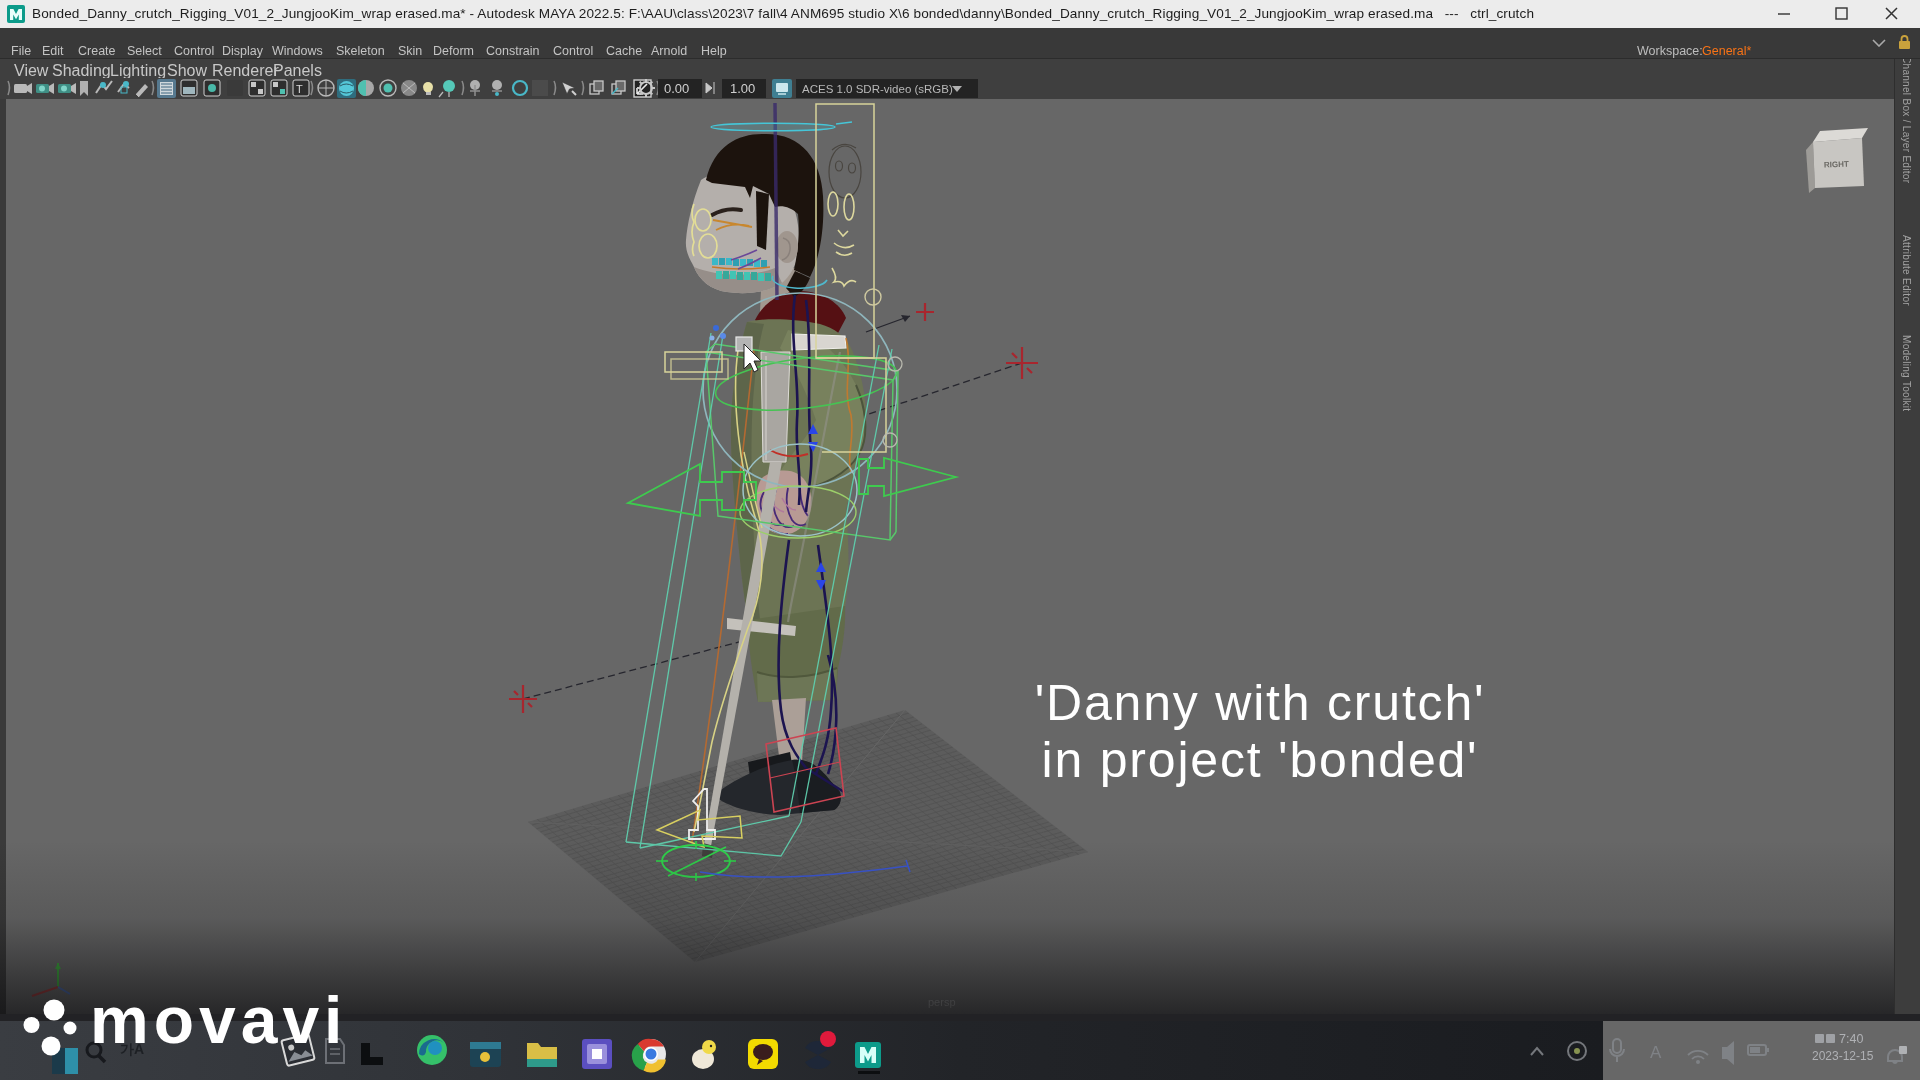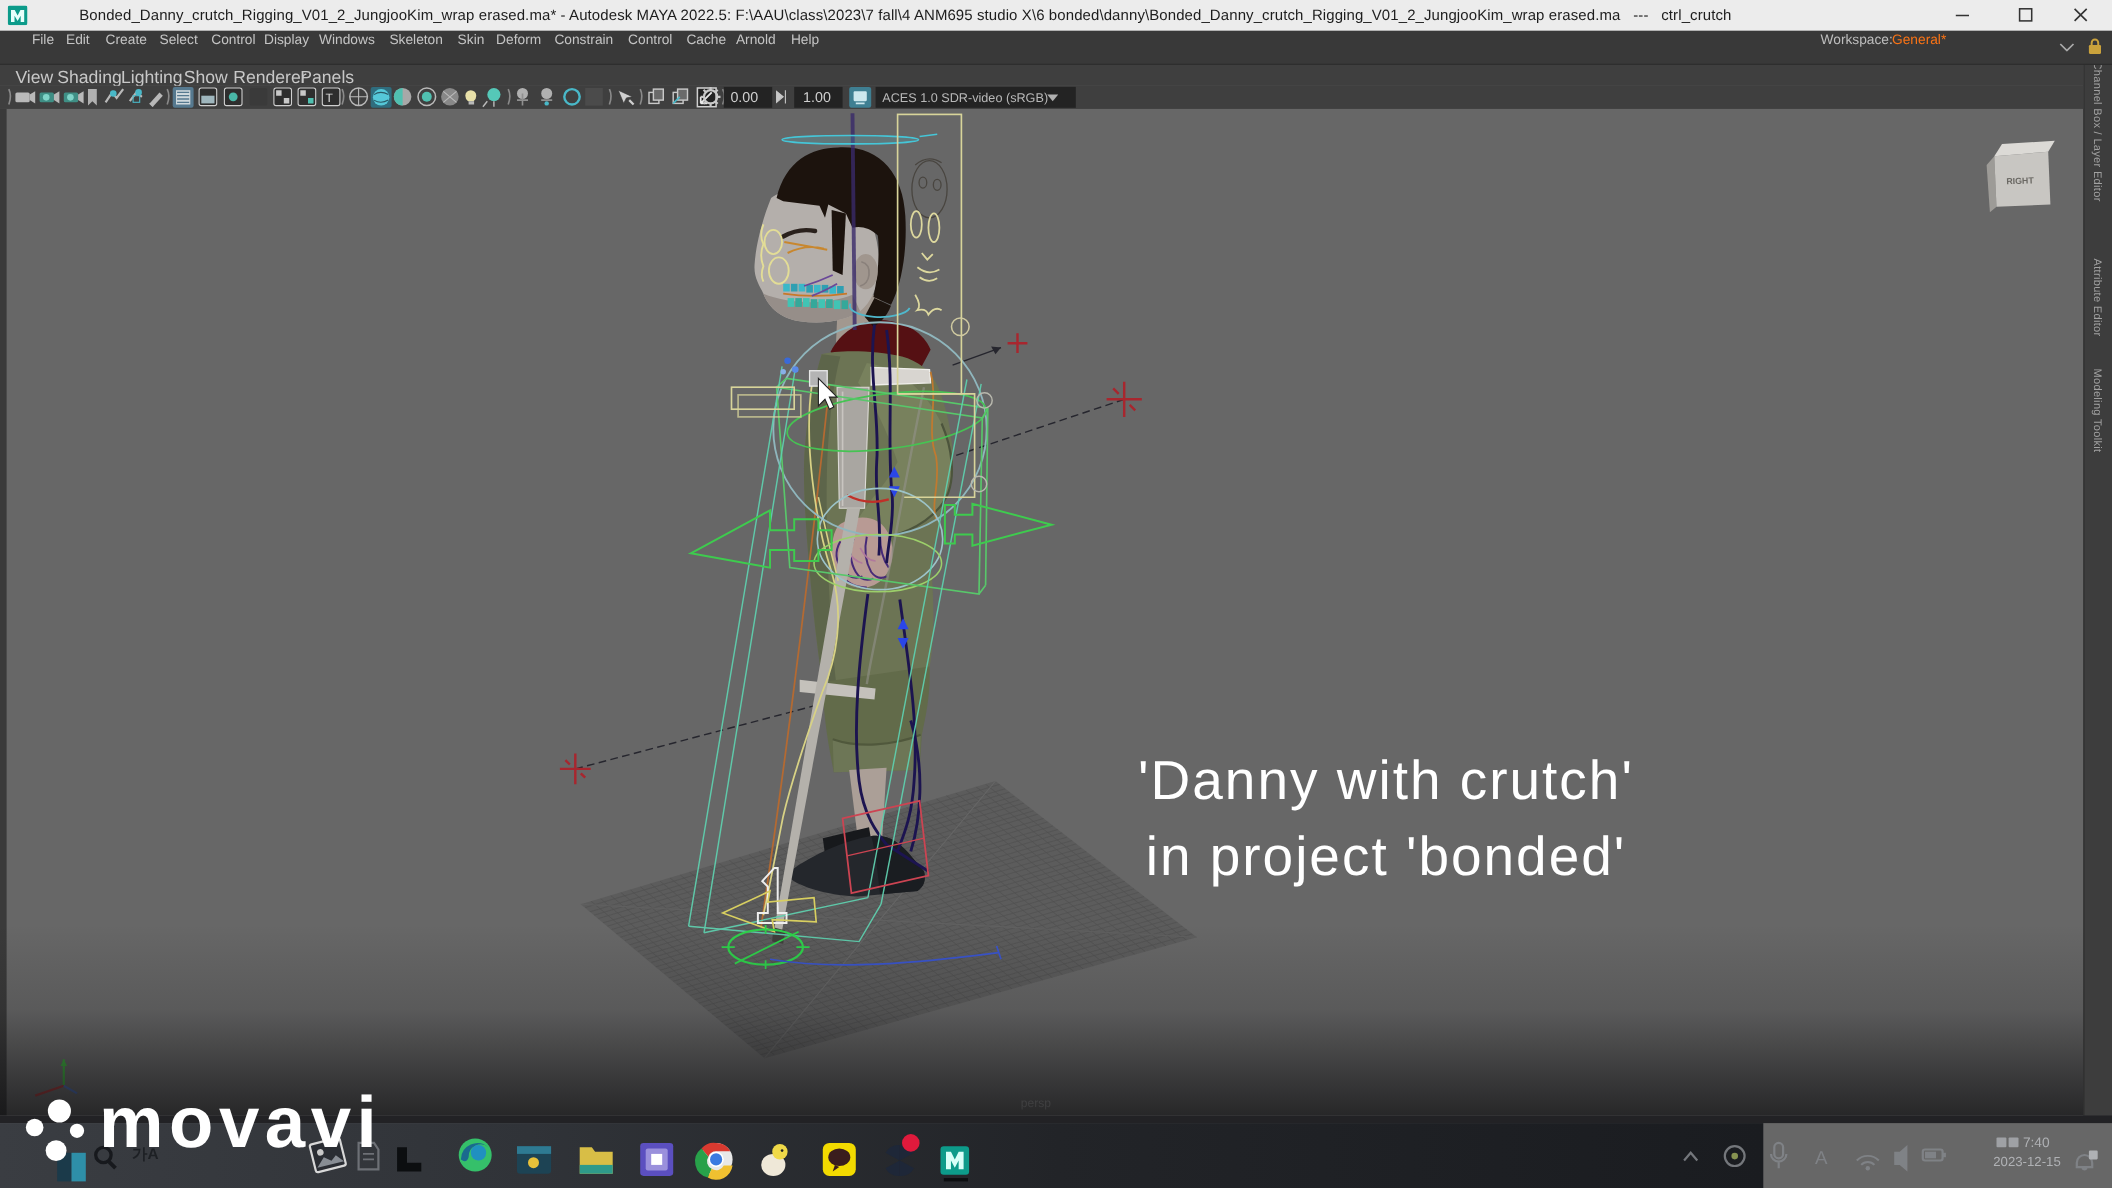--- a/index.html
+++ b/index.html
@@ -1,35 +1,35 @@
 <!DOCTYPE html>
 <html><head>
 <meta charset="utf-8">
 <style>
   html,body{margin:0;padding:0;width:1920px;height:1080px;overflow:hidden;background:#676767;
     font-family:"Liberation Sans", sans-serif;}
   .abs{position:absolute;}
   #titlebar{position:absolute;left:0;top:0;width:1920px;height:28px;background:#ececec;z-index:30;}
-  #titlebar .ttext{position:absolute;left:32px;top:5.5px;font-size:13.6px;letter-spacing:0.1px;color:#1d1d1d;white-space:nowrap;margin-left:40px;}
+  #titlebar .ttext{position:absolute;left:32px;top:5.5px;font-size:13.6px;letter-spacing:0.1px;color:#1d1d1d;white-space:nowrap;}
   #menubar{position:absolute;left:0;top:28px;width:1920px;height:30px;background:#393939;z-index:30;
     border-bottom:1px solid #2c2c2c;}
-  #menubar span{position:absolute;top:1px;font-size:12.5px;color:#c4c4c4;margin-left:18px;}
+  #menubar span{position:absolute;top:16px;font-size:12.5px;color:#c4c4c4;}
   #panelrow{position:absolute;left:0;top:59px;width:1894px;height:19px;background:#3f3f3f;z-index:30;}
   #panelrow span{position:absolute;top:3px;font-size:16px;color:#c8c8c8;}
   #toolrow{position:absolute;left:0;top:78px;width:1894px;height:21px;background:#3f3f3f;z-index:30;}
   #viewport{position:absolute;left:6px;top:99px;width:1888px;height:915px;background:#676767;z-index:1;}
   #leftedge{position:absolute;left:0;top:99px;width:6px;height:915px;background:#3a3a3a;z-index:2;}
   #botstrip{position:absolute;left:0;top:1014px;width:1920px;height:7px;background:#222225;z-index:25;}
   #taskbar{position:absolute;left:0;top:1021px;width:1603px;height:59px;z-index:26;background:linear-gradient(90deg,#3a3d42 0%,#303338 30%,#222428 60%,#1a1c20 100%);}
   #sidebar{position:absolute;left:1894px;top:59px;width:26px;height:955px;background:#3d3d3d;z-index:24;
     border-left:1px solid #2e2e2e;}
   .vtab{position:absolute;left:6px;color:#a2a2a2;font-size:10px;white-space:nowrap;
     writing-mode:vertical-rl;letter-spacing:0.3px;}
   #caption{position:absolute;left:1030px;top:675px;width:460px;z-index:20;color:#ffffff;
-    font-size:50px;text-align:center;line-height:69px;letter-spacing:1.8px;}
+    font-size:50px;text-align:center;line-height:57px;letter-spacing:1.8px;}
   #scene{position:absolute;left:0;top:0;z-index:10;}
   #darkfade{position:absolute;left:0px;top:840px;width:1920px;height:174px;z-index:12;
     background:linear-gradient(to bottom, rgba(10,10,12,0) 0%, rgba(10,10,12,0.14) 45%, rgba(12,12,14,0.50) 80%, rgba(12,12,14,0.70) 100%);}
   #movavi{position:absolute;left:0;top:980px;z-index:40;}
 </style>
 </head>
 <body>
 <div id="viewport"></div>
 <div id="leftedge"></div>
 <div id="darkfade"></div>

